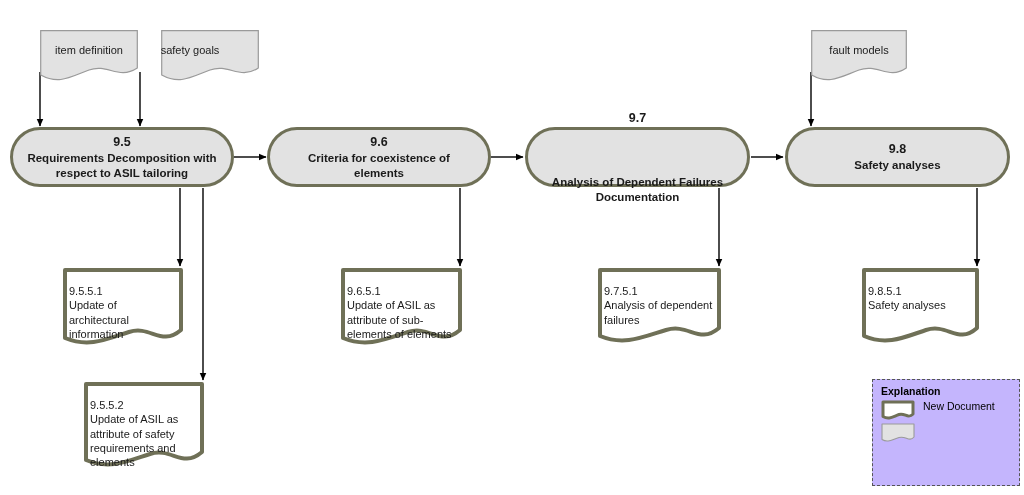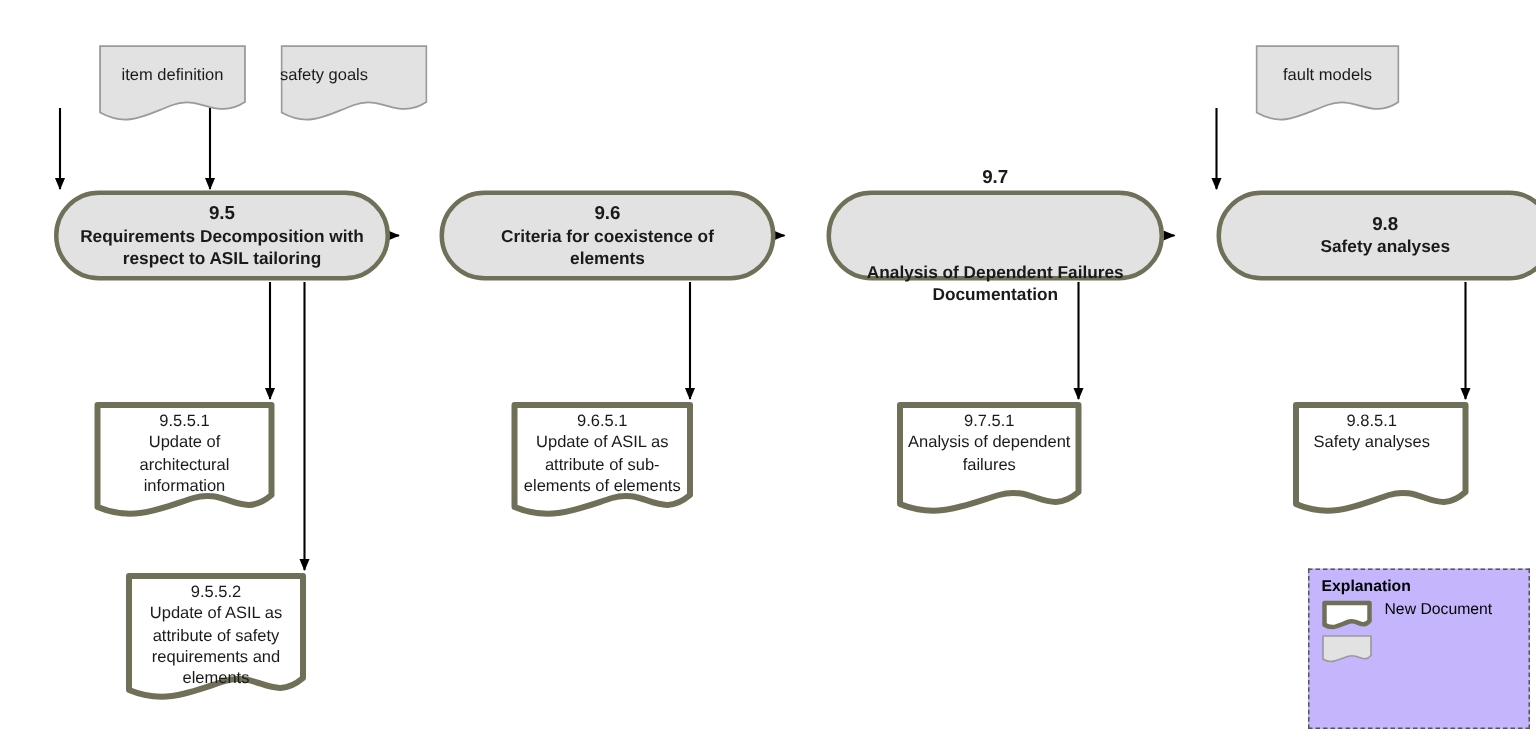--- a/index.html
+++ b/index.html
@@ -26,21 +26,20 @@
     position: absolute;
     left: 0;
     top: 0;
     width: 1024px;
     height: 495px;
     pointer-events: none;
   }
   .node {
     position: absolute;
     box-sizing: border-box;
-    margin-left: 26px;
   }
   
   .process {
     background: #e2e2e2;
     border: 3px solid #6f7057;
     border-radius: 30px;
     display: flex;
     flex-direction: column;
     align-items: center;
     justify-content: center;
@@ -67,25 +66,24 @@
     position: absolute;
     left: 0;
     top: 0;
     overflow: visible;
   }
   .doc .doctext {
     position: absolute;
     left: 0;
     top: 0;
     width: 100%;
-    text-align: center;
     font-size: 11px;
     line-height: 1.3;
     color: #1a1a1a;
-    padding: 6px 6px 0 6px;
+    padding: 16px 6px 0 6px;
     box-sizing: border-box;
   }
   .doc .doctext .num {
     display: block;
   }
   
   .support .suptext {
     position: absolute;
     left: 0;
     top: 0;

